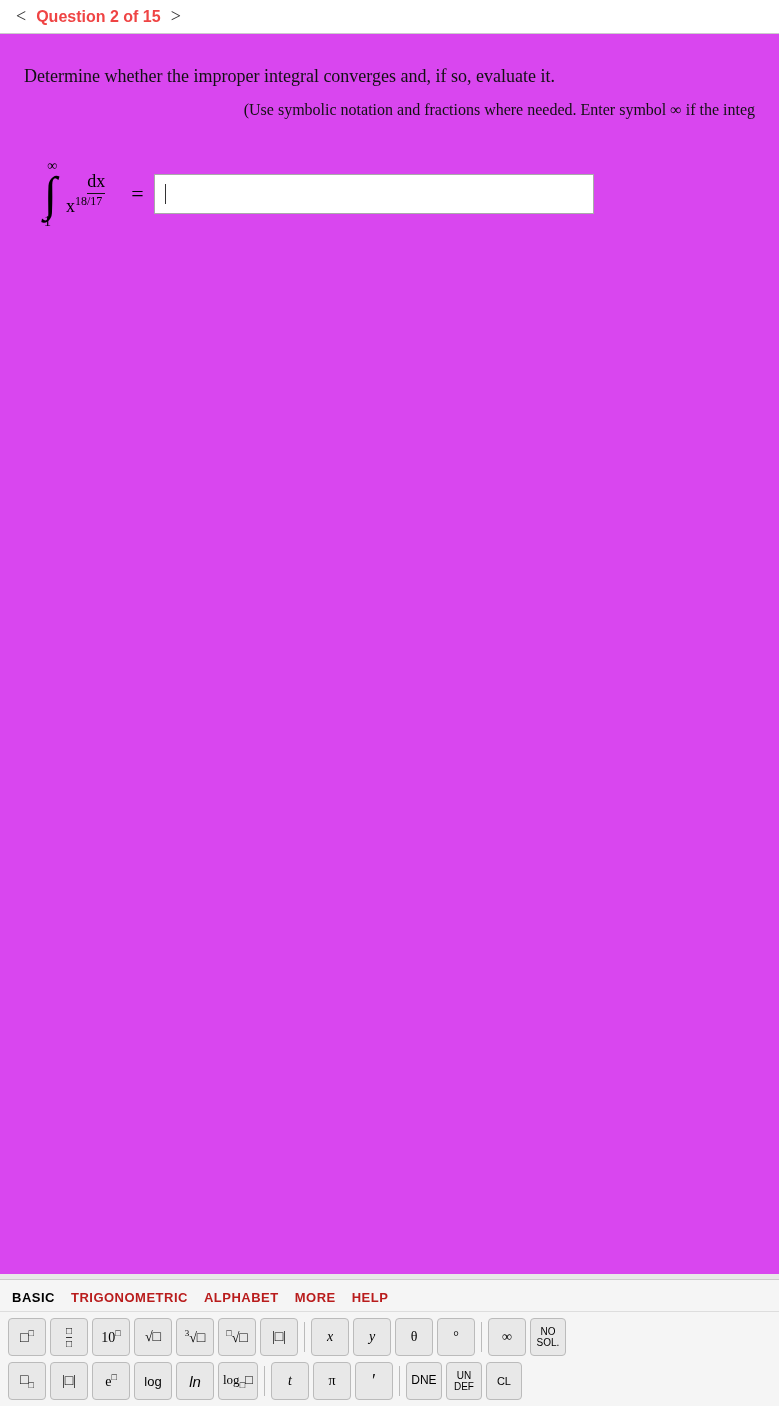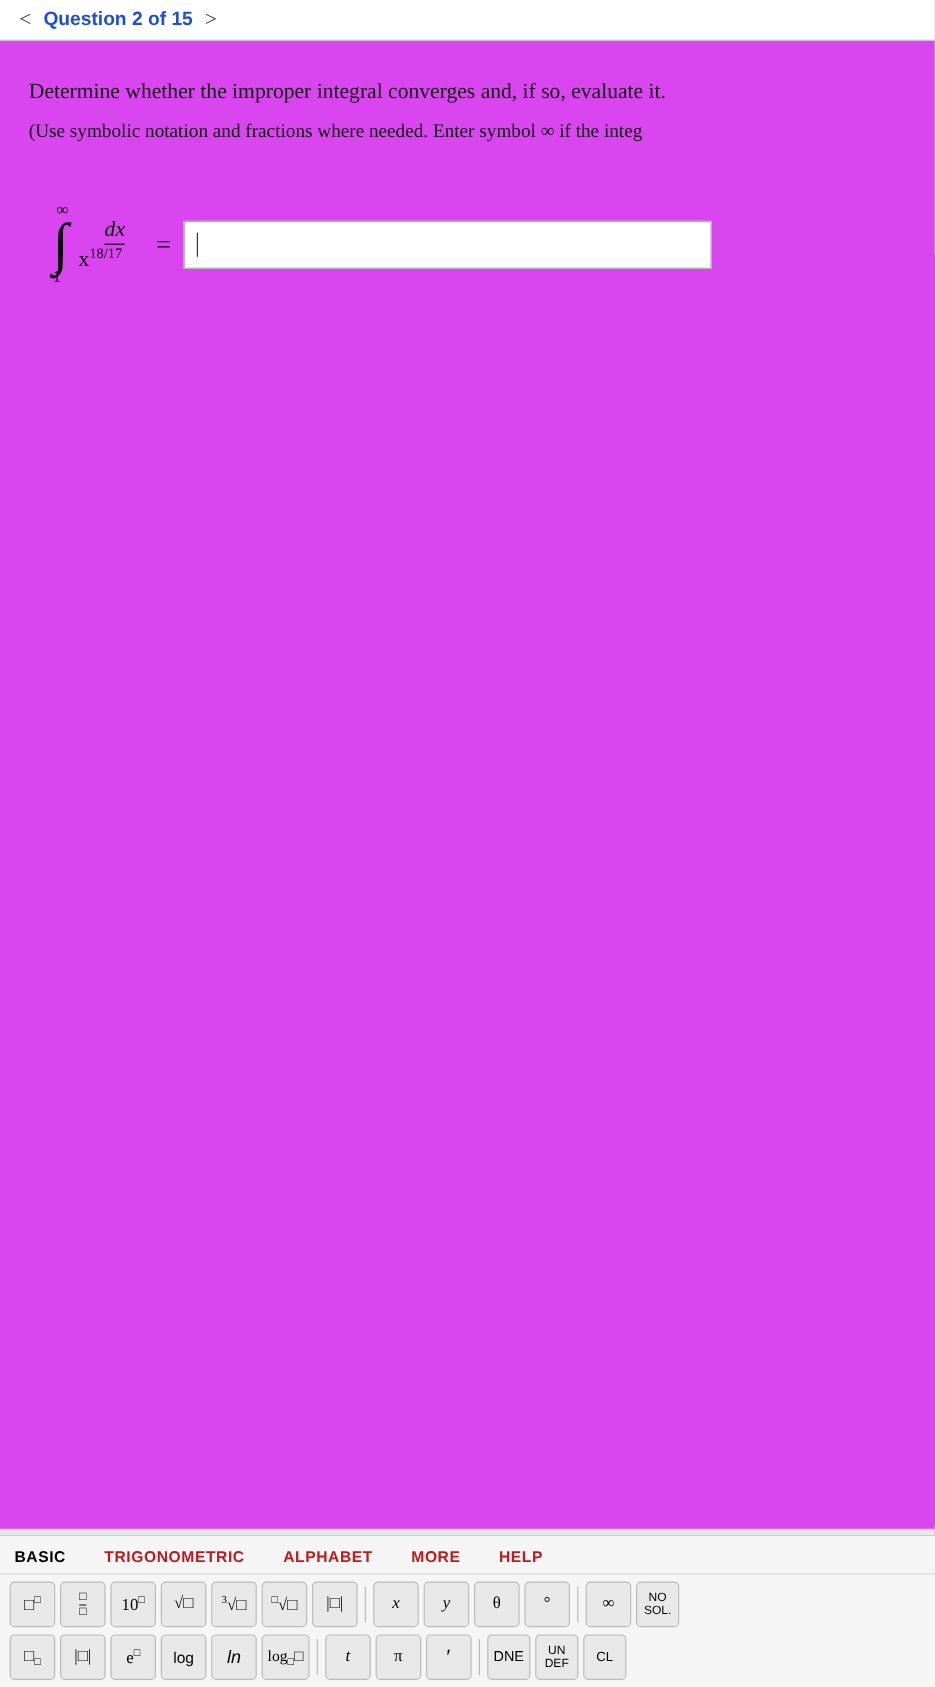--- a/index.html
+++ b/index.html
@@ -23,42 +23,43 @@
     }
     .header .nav-arrow {
       font-size: 18px;
       color: #333;
       cursor: pointer;
       user-select: none;
     }
     .header .question-label {
       font-size: 16px;
       font-weight: 600;
-      color: #1d4ed8;
+      color: #ef4444;
       font-family: Arial, sans-serif;
     }
 
     
     .main-content {
       background: #d946ef;
       padding: 28px 24px 20px 24px;
       min-height: 1240px;
     }
 
     .problem-text {
       font-size: 18px;
       color: #111;
       line-height: 1.6;
       margin-bottom: 6px;
     }
     .problem-subtext {
       font-size: 16px;
       color: #111;
       line-height: 1.6;
-      margin-bottom: 46px;
+      margin-bottom: 36px;
+      text-align: right;
     }
 
     
     .integral-row {
       display: flex;
       align-items: center;
       margin: 30px 0 0 20px;
     }
 
     .integral-expression {
@@ -96,21 +97,20 @@
 
     .integral-fraction {
       display: flex;
       flex-direction: column;
       align-items: center;
       margin: 0 4px;
       font-size: 18px;
     }
 
     .frac-num {
-      font-style: italic;
       border-bottom: 1.5px solid #111;
       padding-bottom: 1px;
       font-size: 18px;
       margin-left: 24px;
     }
 
     .frac-den {
       font-size: 18px;
     }
 
@@ -157,21 +157,21 @@
       position: fixed;
       bottom: 0;
       left: 0;
       width: 779px;
       background: #f5f5f5;
       border-top: 1px solid #ccc;
     }
 
     .toolbar-tabs {
       display: flex;
-      gap: 16px;
+      gap: 0;
       padding: 8px 12px 4px 12px;
       border-bottom: 1px solid #ddd;
     }
 
     .toolbar-tab {
       font-size: 13px;
       font-family: Arial, sans-serif;
       font-weight: 600;
       color: #b91c1c;
       padding: 2px 16px 2px 0;

